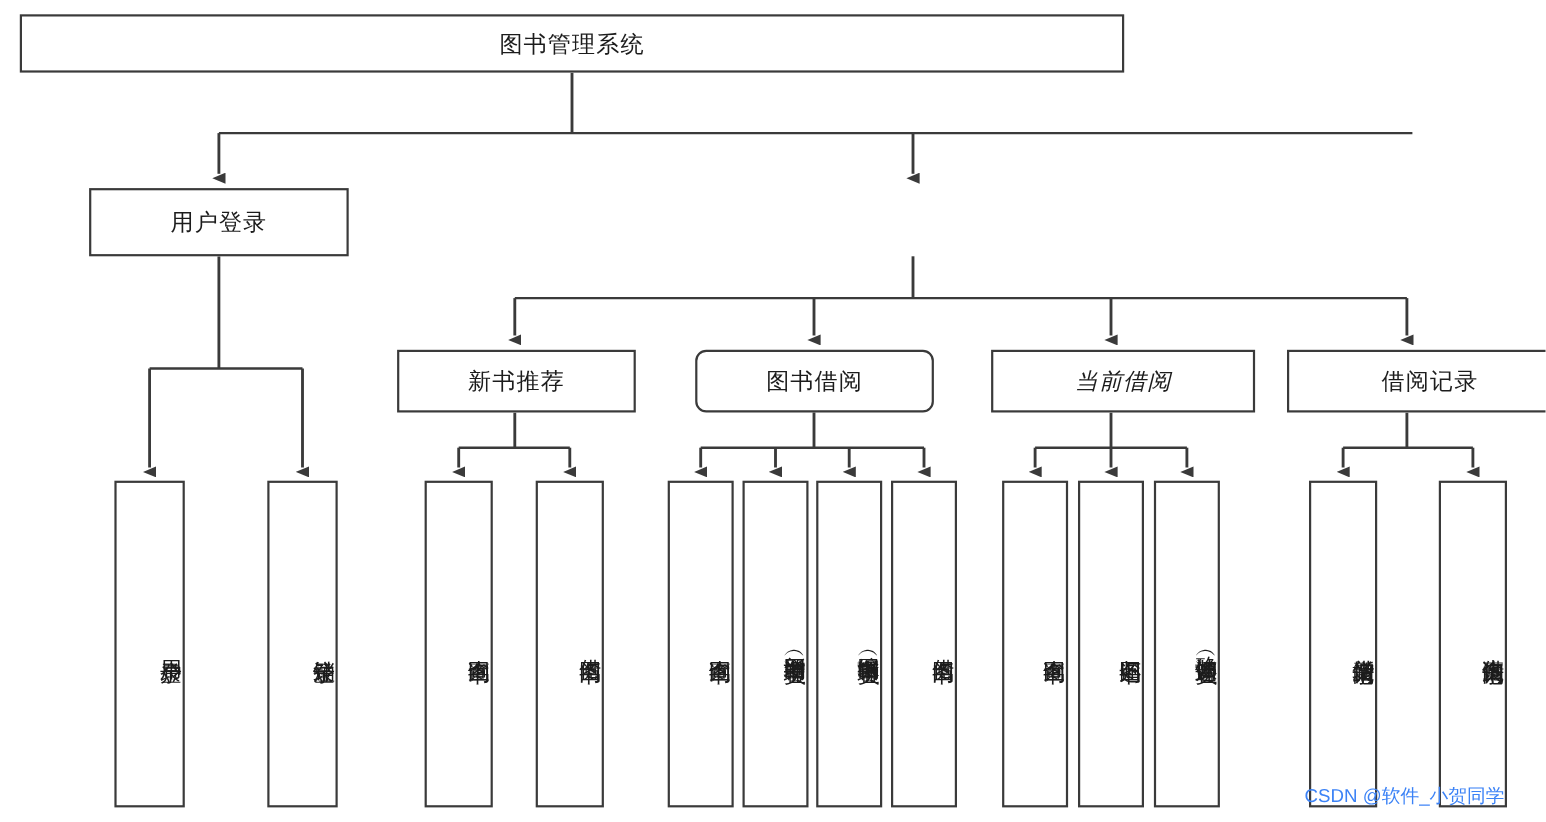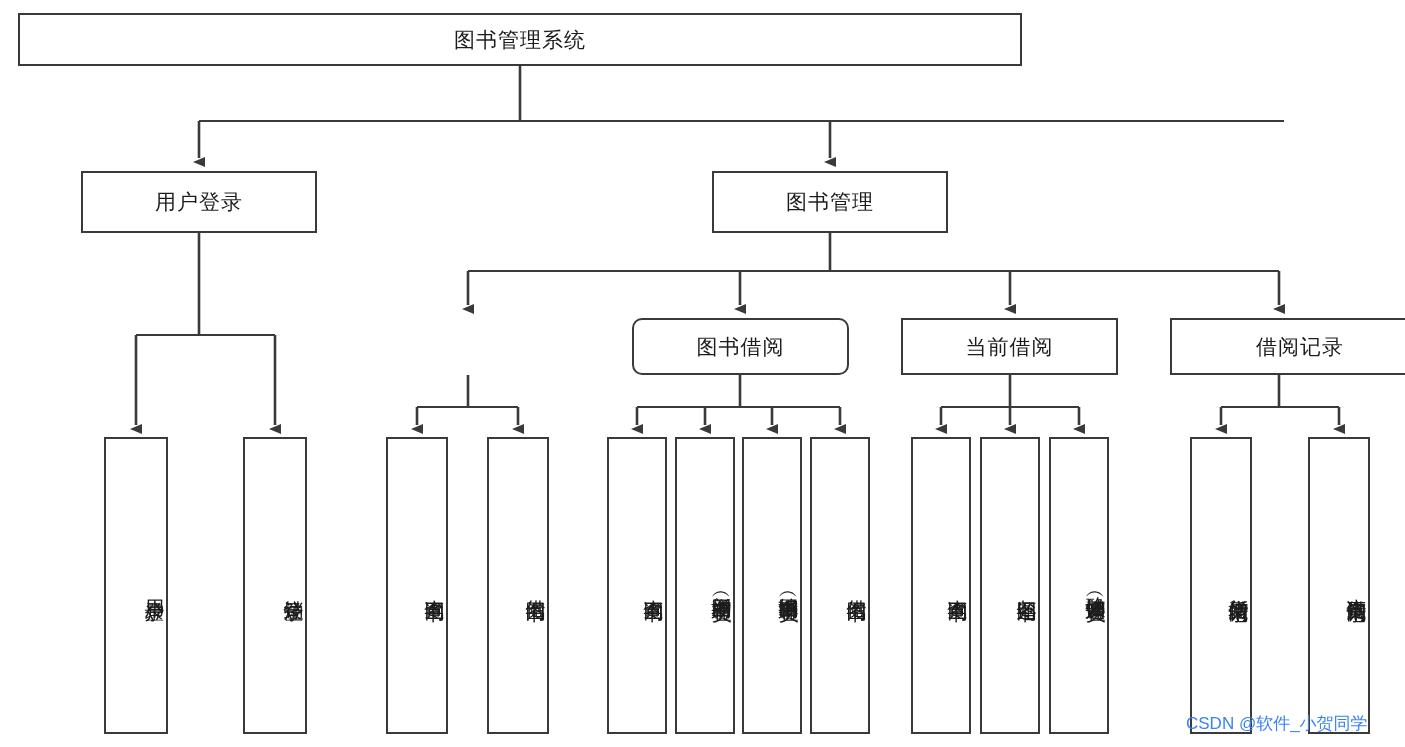--- a/index.html
+++ b/index.html
@@ -117,28 +117,28 @@
     </g>
   </svg>
 
   <div class="node horiz" style="left:18px; top:13px; width:1004px; height:53px;">
     <span>图书管理系统</span>
   </div>
 
   <div class="node horiz" style="left:81px; top:171px; width:236px; height:62px;">
     <span>用户登录</span>
   </div>
-  <div class="node horiz" style="left:712px; top:171px; width:236px; height:62px;">
-    <span>图书管理</span>
+
+  <div class="node horiz" style="left:361px; top:318px; width:217px; height:57px;">
+    <span>新书推荐</span>
   </div>
-
   <div class="node horiz" style="left:632px; top:318px; width:217px; height:57px;border-radius:10px;">
     <span>图书借阅</span>
   </div>
-  <div class="node horiz" style="left:901px; top:318px; width:217px; height:57px;">
+  <div class="node horiz" style="left:901px; top:318px; width:240px; height:57px;font-style:italic;">
     <span>当前借阅</span>
   </div>
   <div class="node horiz" style="left:1170px; top:318px; width:260px; height:57px;">
     <span>借阅记录</span>
   </div>
 
   <div class="node vert" style="left:104px; top:437px; width:64px; height:297px;">
     <span>用户登录</span>
   </div>
   <div class="node vert" style="left:243px; top:437px; width:64px; height:297px;">

